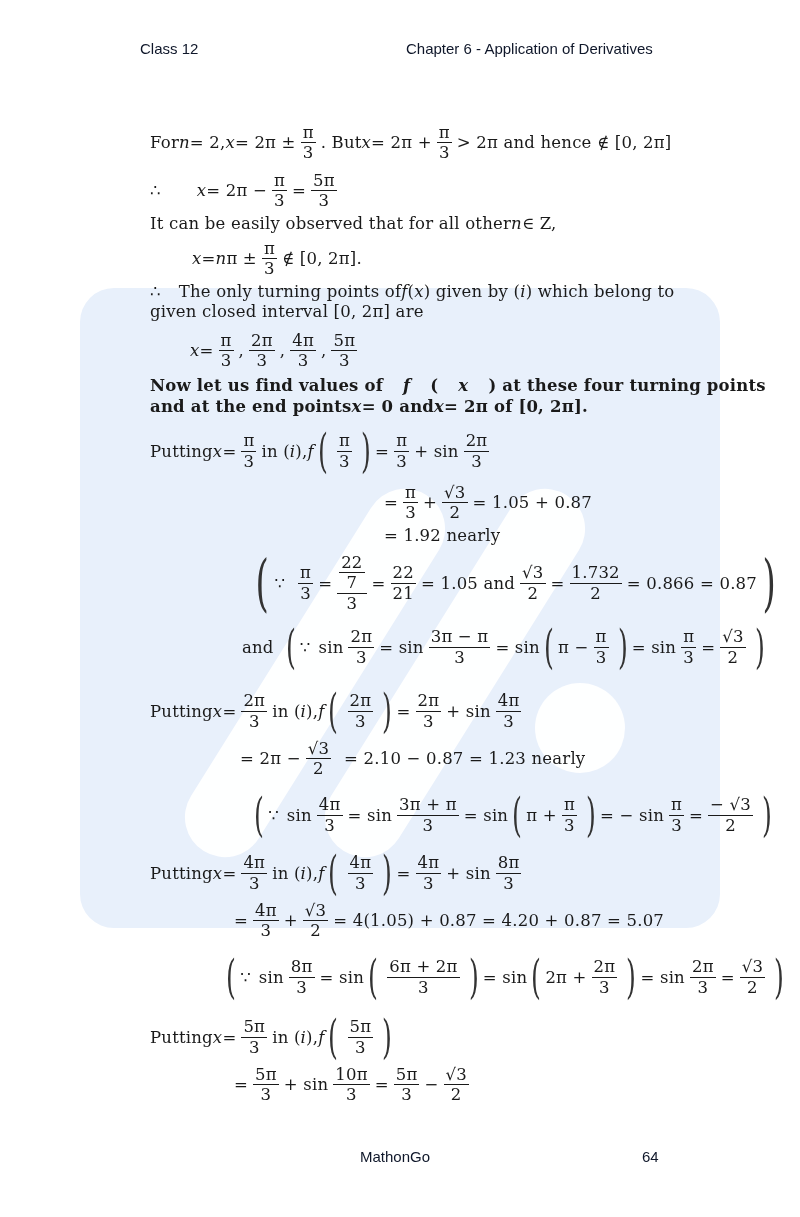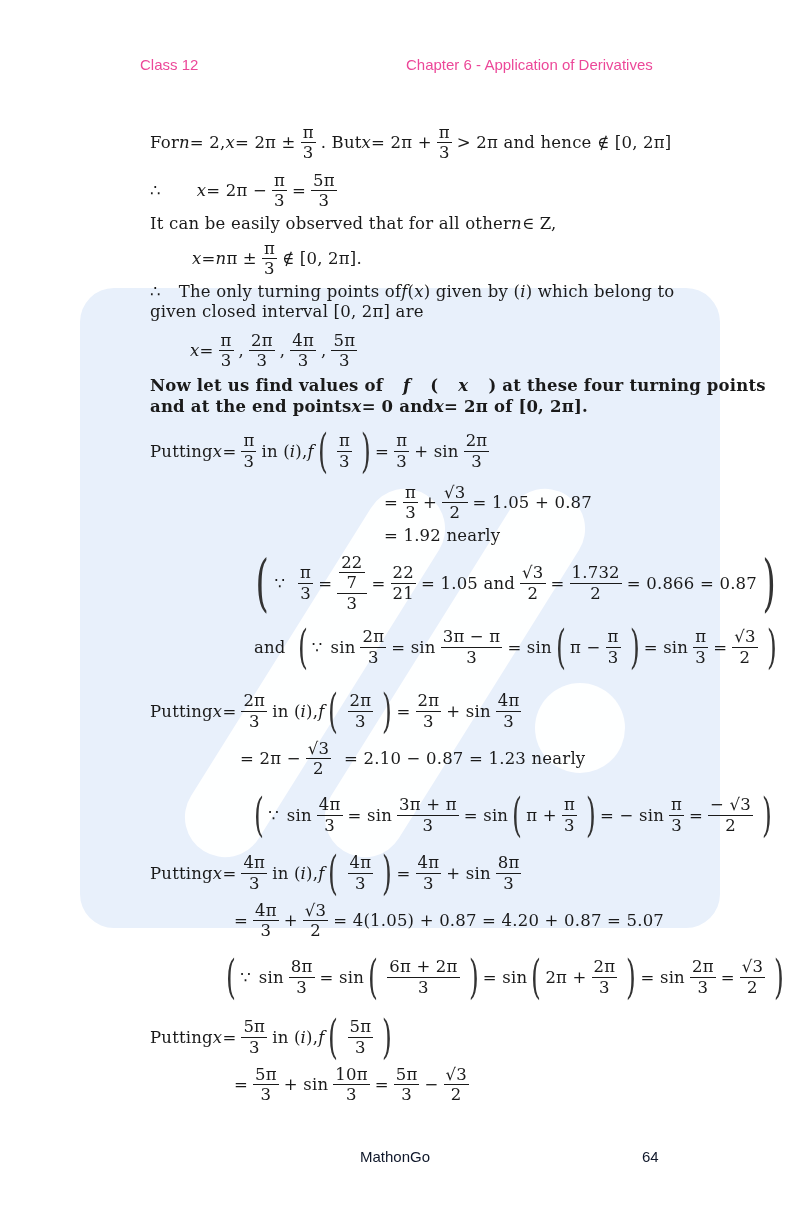--- a/index.html
+++ b/index.html
@@ -1,18 +1,18 @@
 <!DOCTYPE html>
 <html><head>
 <meta charset="utf-8">
 <style>
   html, body { margin:0; padding:0; background:#ffffff; }
   body { width:800px; height:1217px; position:relative; overflow:hidden;
          font-family:"DejaVu Serif", "Liberation Serif", serif; color:#1a1a1a; }
-  .hdr { position:absolute; top:56px; font-family:"Liberation Sans", sans-serif; font-size:15px; color:#ec4899; }
+  .hdr { position:absolute; top:40px; font-family:"Liberation Sans", sans-serif; font-size:15px; color:#0f172a; }
   .ftr { position:absolute; top:1148px; font-family:"Liberation Sans", sans-serif; font-size:15px; color:#0f172a; }
   .wm-box { position:absolute; left:80px; top:288px; width:640px; height:640px; background:#e8f0fb; border-radius:34px; }
   .wm-stroke { position:absolute; background:#ffffff; border-radius:40px; transform:rotate(32deg); opacity:0.95; }
   .line { position:absolute; font-size:16.5px; white-space:nowrap; display:flex; align-items:center; letter-spacing:0.2px; }
   .bold { font-weight:bold; }
   i { font-style:italic; }
   .frac { display:inline-flex; flex-direction:column; align-items:center; vertical-align:middle; margin:0 5px; line-height:1.05; }
   .frac .num { padding:0 2px 1px; border-bottom:1px solid #1a1a1a; }
   .frac .den { padding:1px 2px 0; }
   .paren { display:inline-flex; align-items:center; }
@@ -217,21 +217,21 @@
         <span class="den">2</span>
       </span>
     <span>=</span>
     <span class="frac">
         <span class="num">1.732</span>
         <span class="den">2</span>
       </span>
     <span>= 0.866 = 0.87</span>
   </span>
 </div>
-<div class="line" style="left:242px; top:624px;margin-left:12px;">
+<div class="line" style="left:242px; top:624px;">
   <span>and</span>
     <span class="sp"></span>
   <span class="paren">
     <span>∵</span>
       <span class="sp"></span>
       <span>sin</span>
     <span class="frac">
         <span class="num">2π</span>
         <span class="den">3</span>
       </span>

